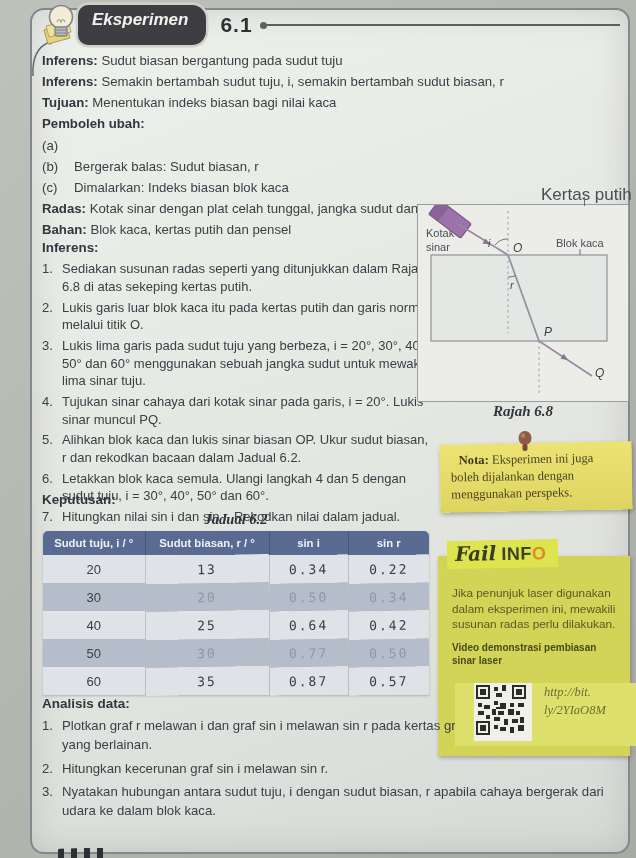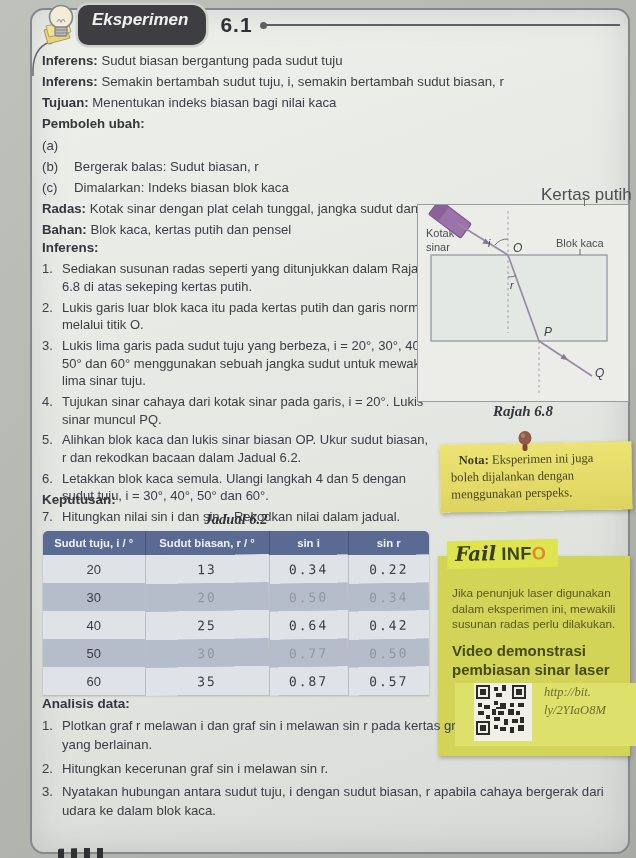--- a/index.html
+++ b/index.html
@@ -60,21 +60,21 @@
   .nota b{color:#3e3719;margin-left:8px;}
   
   .failinfo{position:absolute;left:438px;top:556px;width:192px;height:200px;background:#d2d457;
     box-shadow:1px 2px 4px rgba(40,40,30,.3);z-index:3;}
   .fi-title{position:absolute;left:447px;top:540px;background:#dde44f;padding:1px 12px 3px 8px;
     transform:rotate(-1.2deg);z-index:5;white-space:nowrap;}
   .fi-script{font-family:"DejaVu Serif",serif;font-style:italic;font-weight:bold;font-size:20px;color:#3a3c1e;}
   .fi-bold{font-weight:900;font-size:18px;color:#3f421f;letter-spacing:.5px;margin-left:5px;}
   .fi-o{font-weight:900;font-size:18px;color:#dd8a2b;}
   .fi-body{padding:30px 12px 0 14px;font-size:11.8px;line-height:1.32;color:#585a26;}
-  .fi-video{padding:8px 12px 0 14px;font-size:15px;line-height:1.32;font-weight:bold;color:#474a1b;}
+  .fi-video{padding:8px 12px 0 14px;font-size:10px;line-height:1.32;font-weight:bold;color:#474a1b;}
   .qr-panel{position:absolute;left:455px;top:683px;width:181px;height:63px;background:#dee06c;z-index:4;
     display:flex;align-items:flex-start;padding-left:8px;}
   .qr-box{width:54px;height:54px;background:#f1f0e8;margin-left:11px;padding:2px;flex:none;}
   .qr-link{font-family:"Liberation Serif",serif;font-style:italic;font-size:12.5px;line-height:1.45;
     color:#6b6d2f;margin-left:12px;}
   
   .analisis{position:absolute;left:42px;top:694px;width:584px;font-size:13.2px;line-height:1.42;z-index:3;}
   .analisis .atitle{font-weight:bold;color:#33373d;font-size:13.5px;margin-bottom:4px;}
   .aitem{display:flex;margin-bottom:5px;}
   .aitem .n{width:20px;flex:none;}

